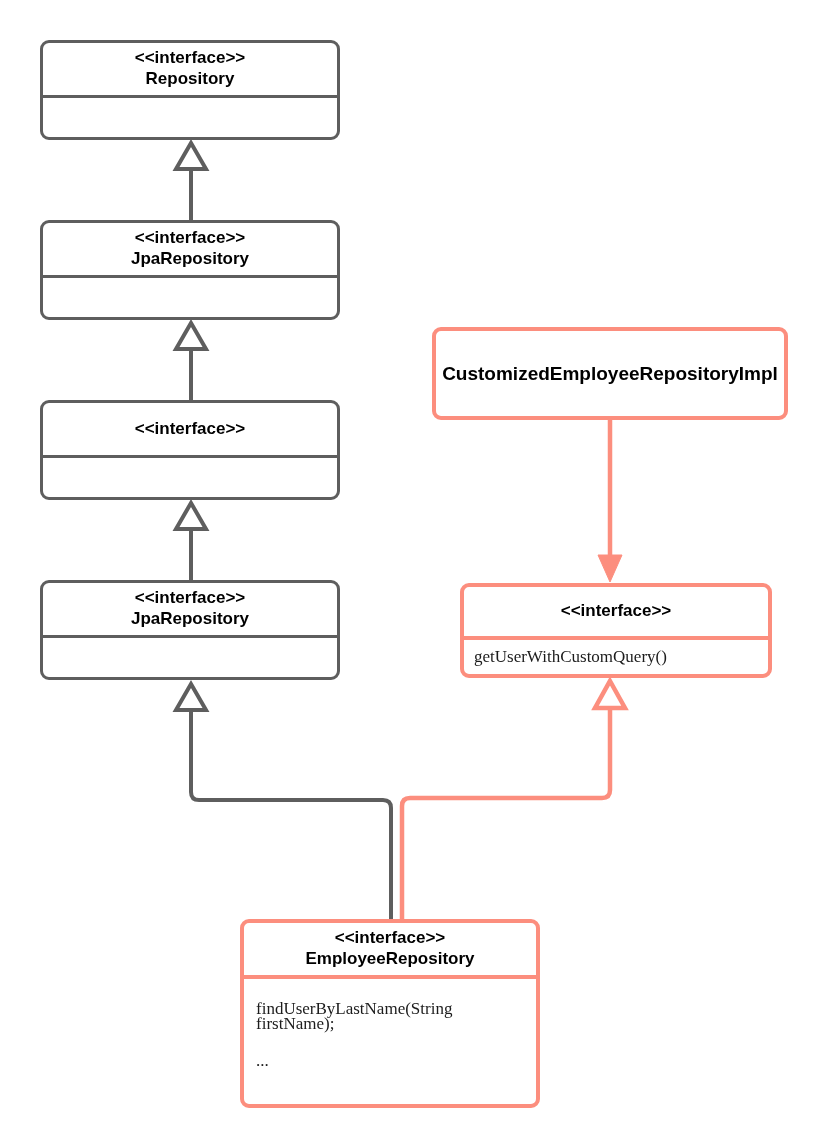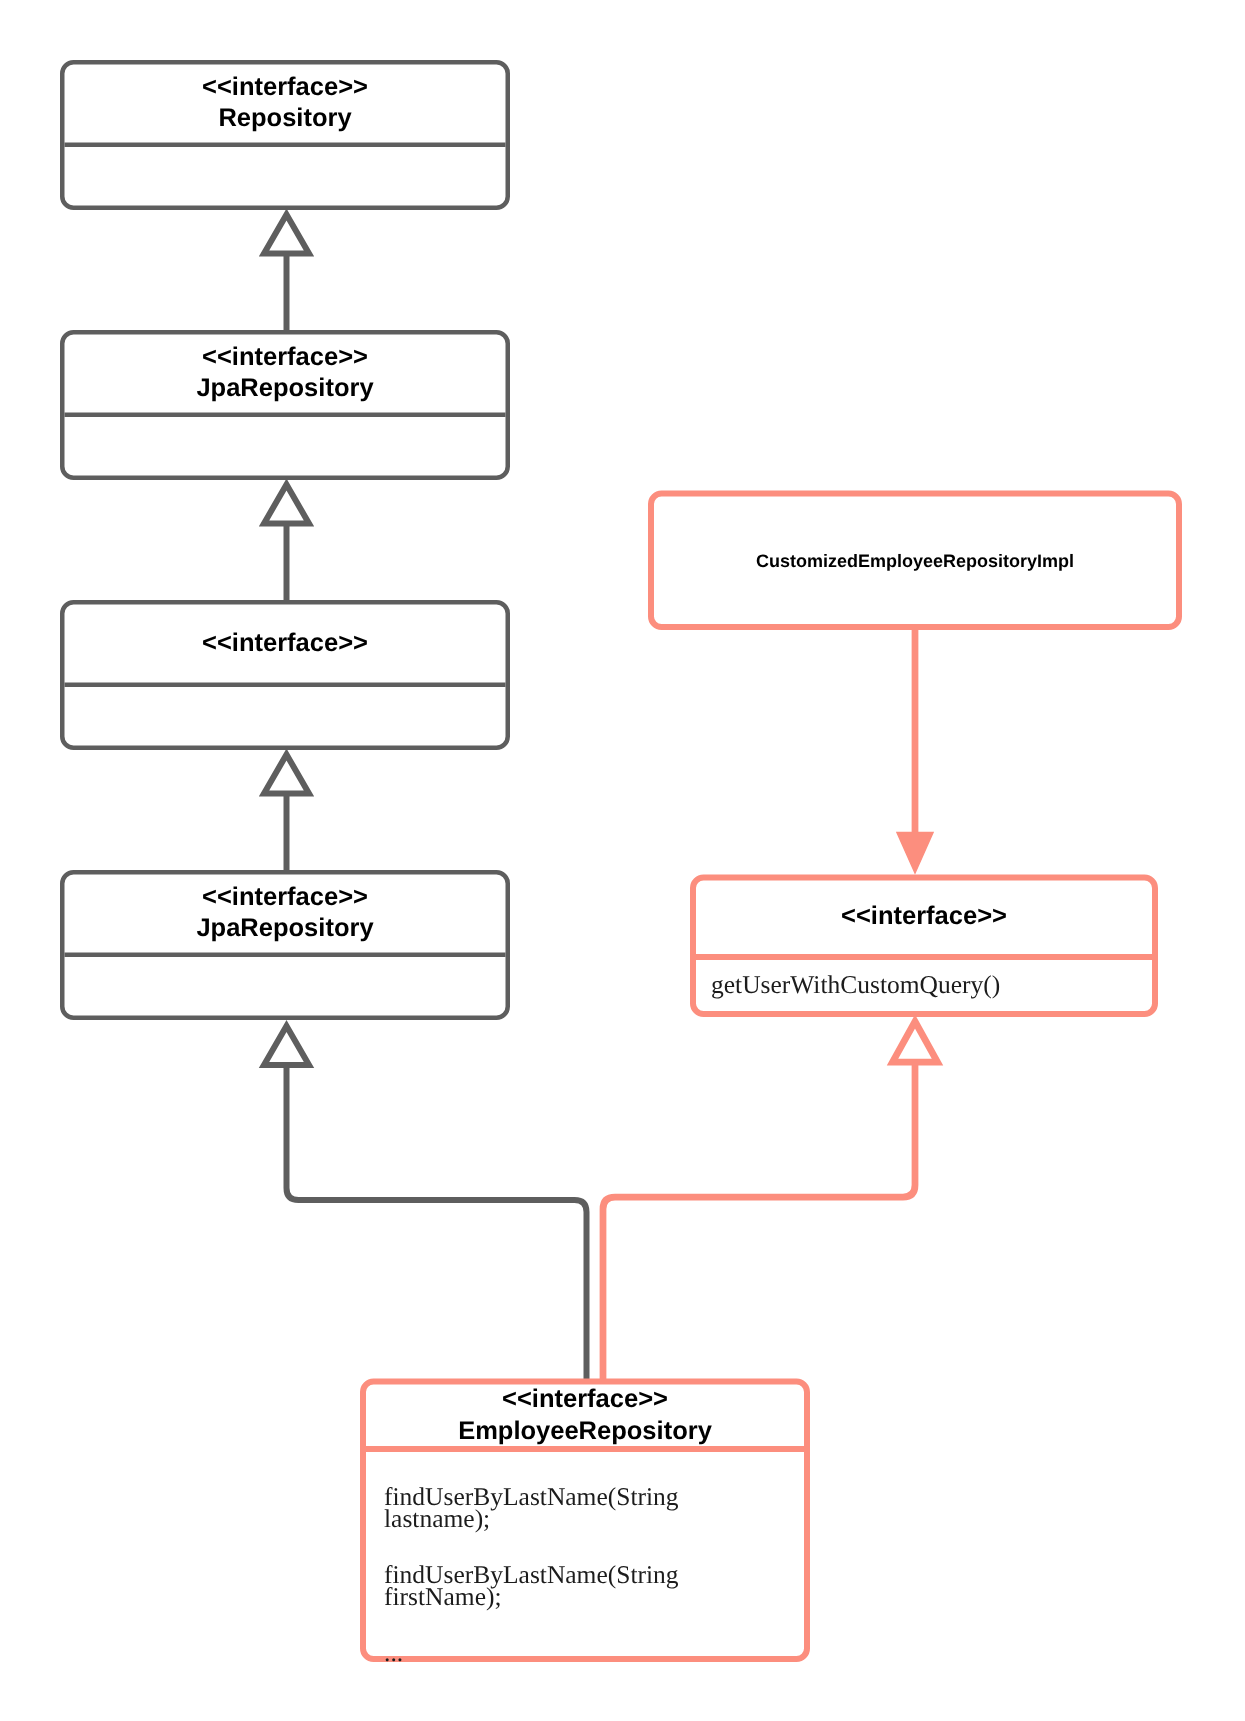--- a/index.html
+++ b/index.html
@@ -51,21 +51,21 @@
   }
   .uml-body.small-pad { padding: 7px 10px 0 10px; }
   .uml-body.method-list { padding: 22px 10px 0 12px; }
   .uml-body.method-list .method-line { line-height: 15px; margin-bottom: 22px; }
   .single-title {
     flex: 1;
     display: flex;
     align-items: center;
     justify-content: center;
     font-weight: bold;
-    font-size: 12px;
+    font-size: 19px;
     color: #000000;
   }
 </style>
 </head>
 <body>
 
 <div class="canvas">
 
   <svg class="edge-layer" viewBox="0 0 830 1147" xmlns="http://www.w3.org/2000/svg">
 
@@ -143,19 +143,18 @@
       <div class="method-line">getUserWithCustomQuery()</div>
     </div>
   </div>
 
   <div class="uml-node salmon" style="left:240px; top:919px; width:300px; height:189px;">
     <div class="uml-head div-salmon" style="height:56px;">
       <div>&lt;&lt;interface&gt;&gt;</div>
       <div>EmployeeRepository</div>
     </div>
     <div class="uml-body method-list">
-      <div class="method-line">findUserByLastName(String lastname);</div>
       <div class="method-line">findUserByLastName(String firstName);</div>
       <div class="method-line">...</div>
     </div>
   </div>
 
 </div>
 
 </body></html>

